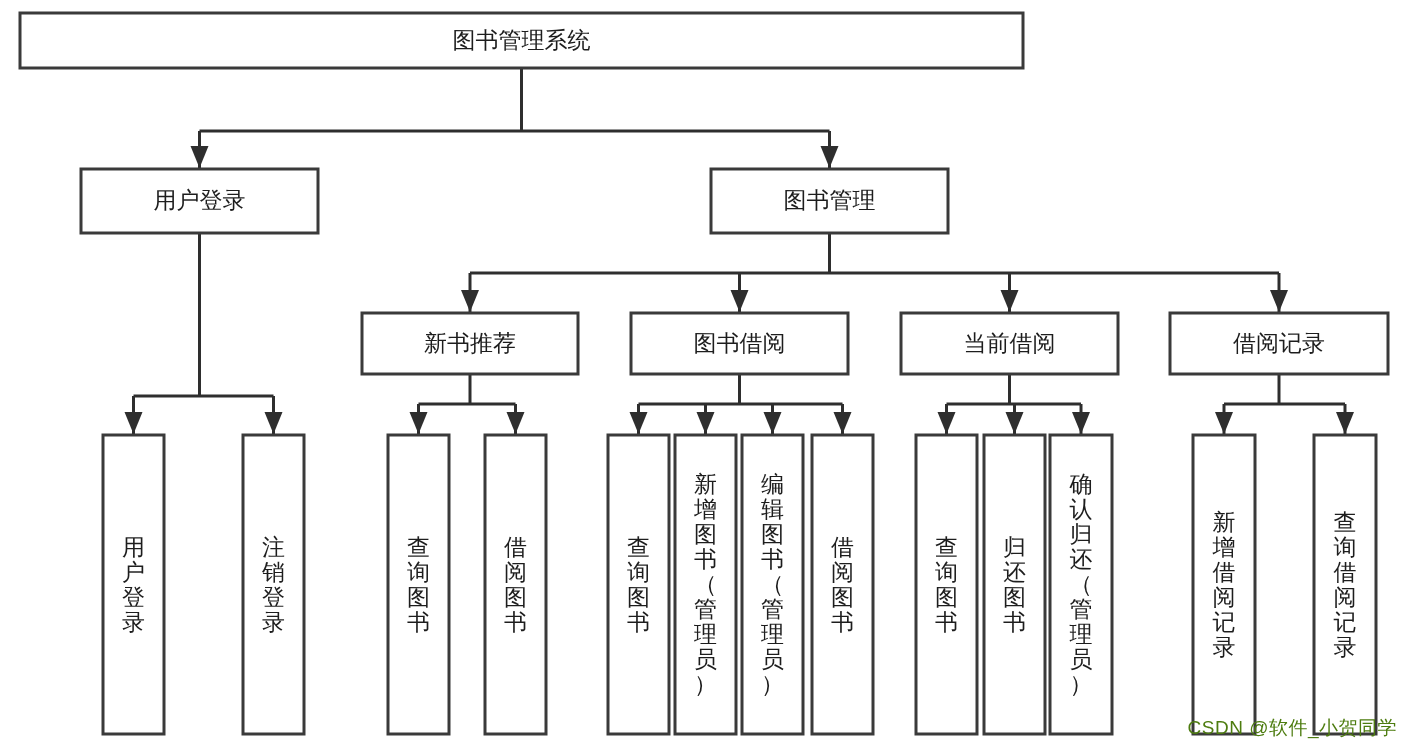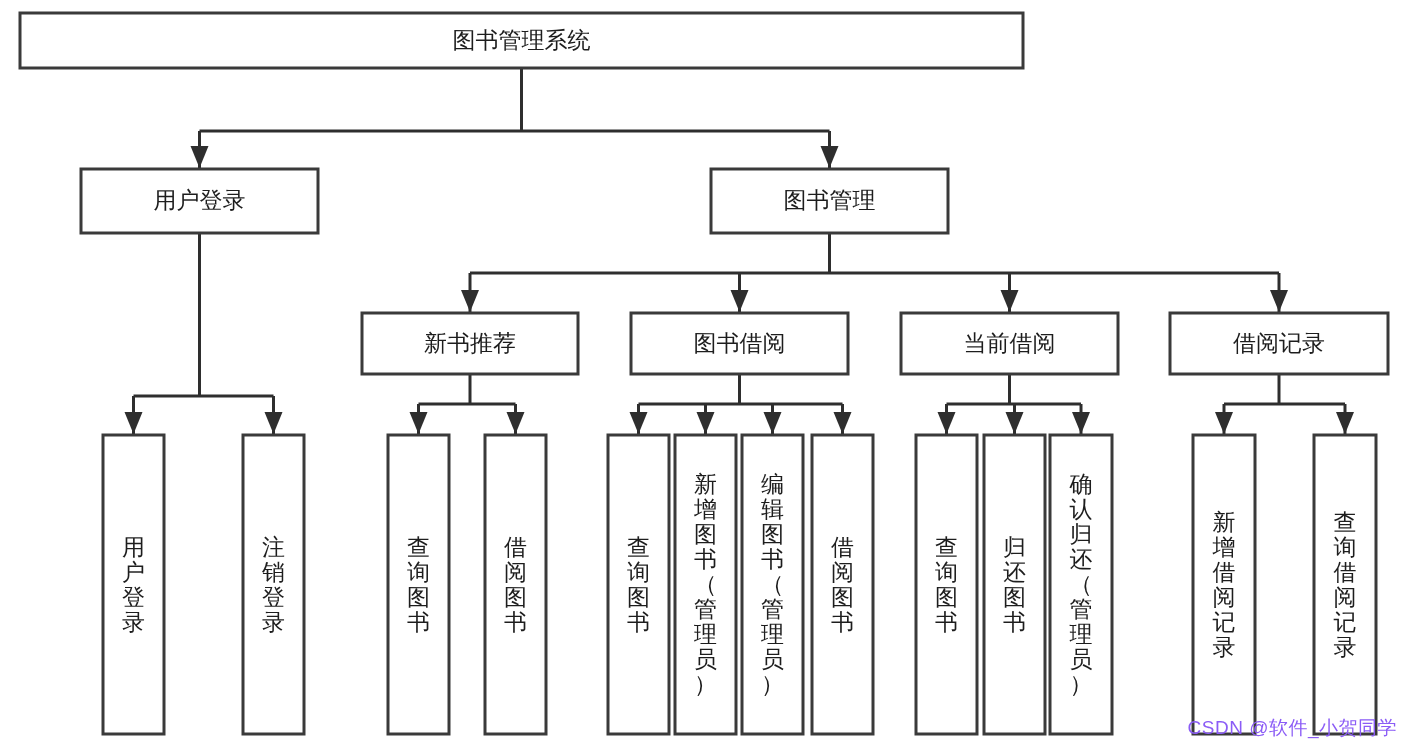--- a/index.html
+++ b/index.html
@@ -46,21 +46,21 @@
   .arrow-head {
     fill: #2e2e2e;
     stroke: none;
   }
   .watermark {
     position: absolute;
     right: 8px;
     bottom: 6px;
     font-family: "Liberation Sans", "DejaVu Sans", sans-serif;
     font-size: 19px;
-    color: #8b5cf6;
+    color: #4d7c0f;
     white-space: nowrap;
     letter-spacing: 0.5px;
   }
 </style>
 </head>
 <body>
 
 <svg id="canvas" viewBox="0 0 1405 747" xmlns="http://www.w3.org/2000/svg">
   <g id="connectors">
       <line x1="521.5" y1="68" x2="521.5" y2="131" class="connector"></line>

